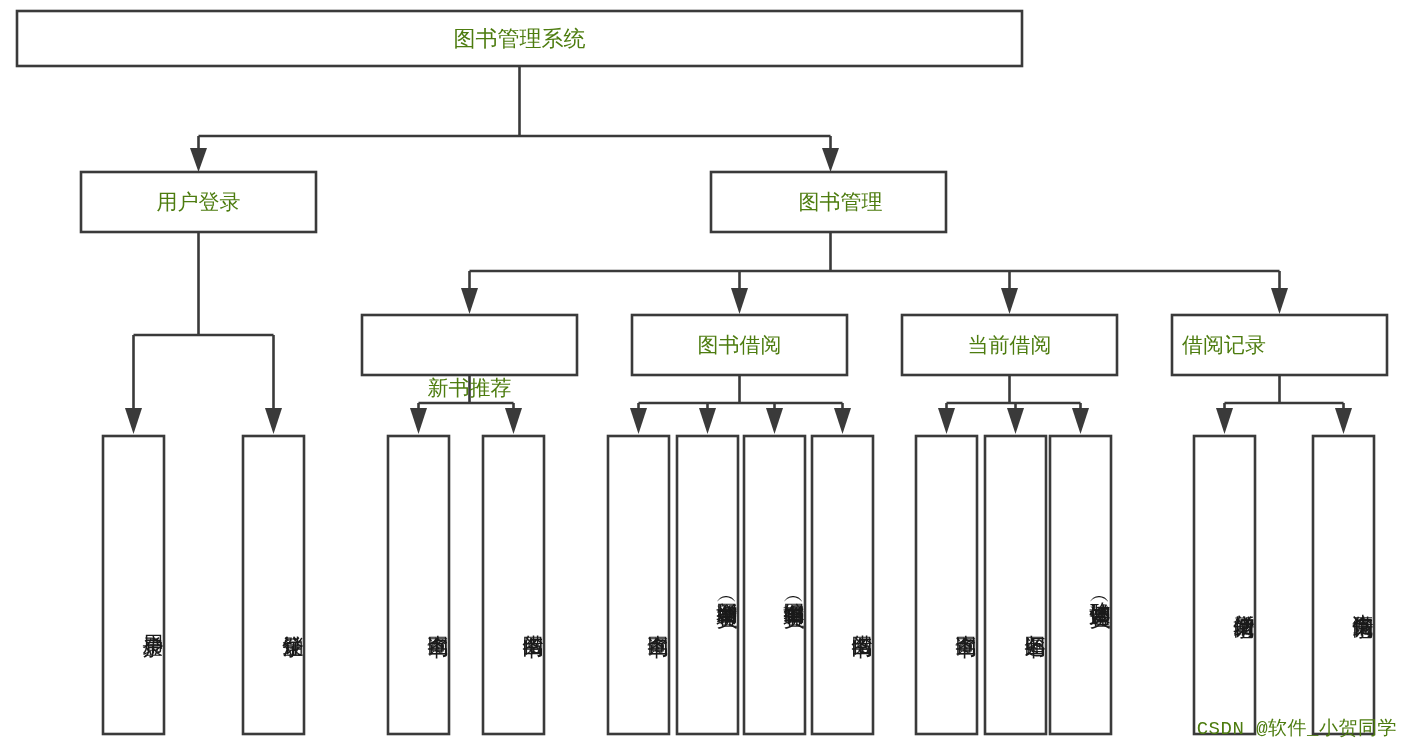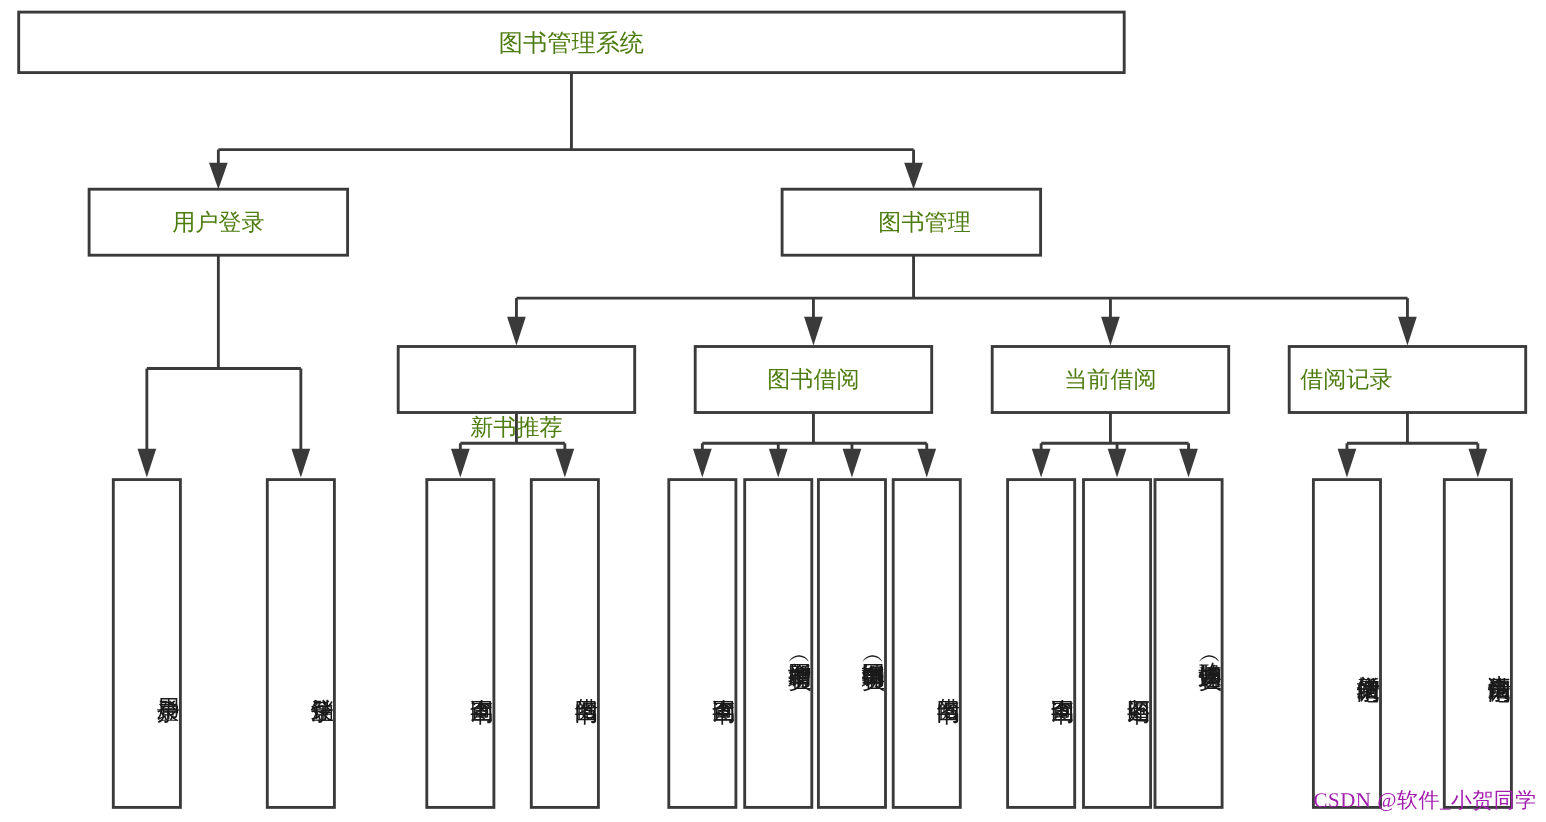--- a/index.html
+++ b/index.html
@@ -68,23 +68,23 @@
     display: flex;
     align-items: center;
     justify-content: center;
     white-space: nowrap;
     pointer-events: none;
   }
   #watermark {
     position: absolute;
     right: 8px;
     bottom: 6px;
-    font-family: Liberation Serif, serif;
+    font-family: Liberation Mono, monospace;
     font-size: 19px;
-    color: #a21caf;
+    color: #4d7c0f;
     letter-spacing: 0.5px;
     white-space: nowrap;
   }
 </style>
 </head>
 <body>
 
 <div id="diagram-root">
 
   <svg id="flow-svg" viewBox="0 0 1405 747">

